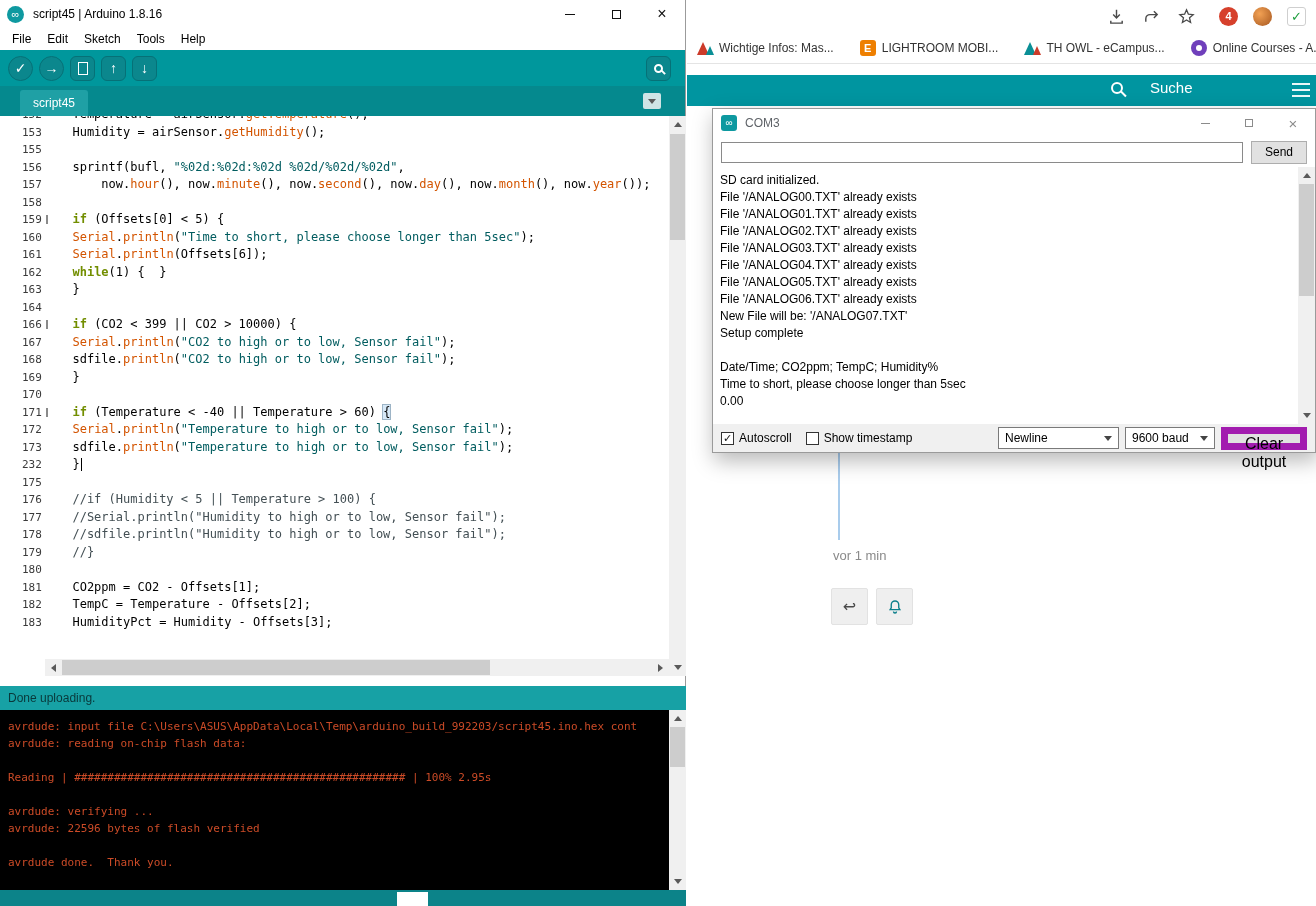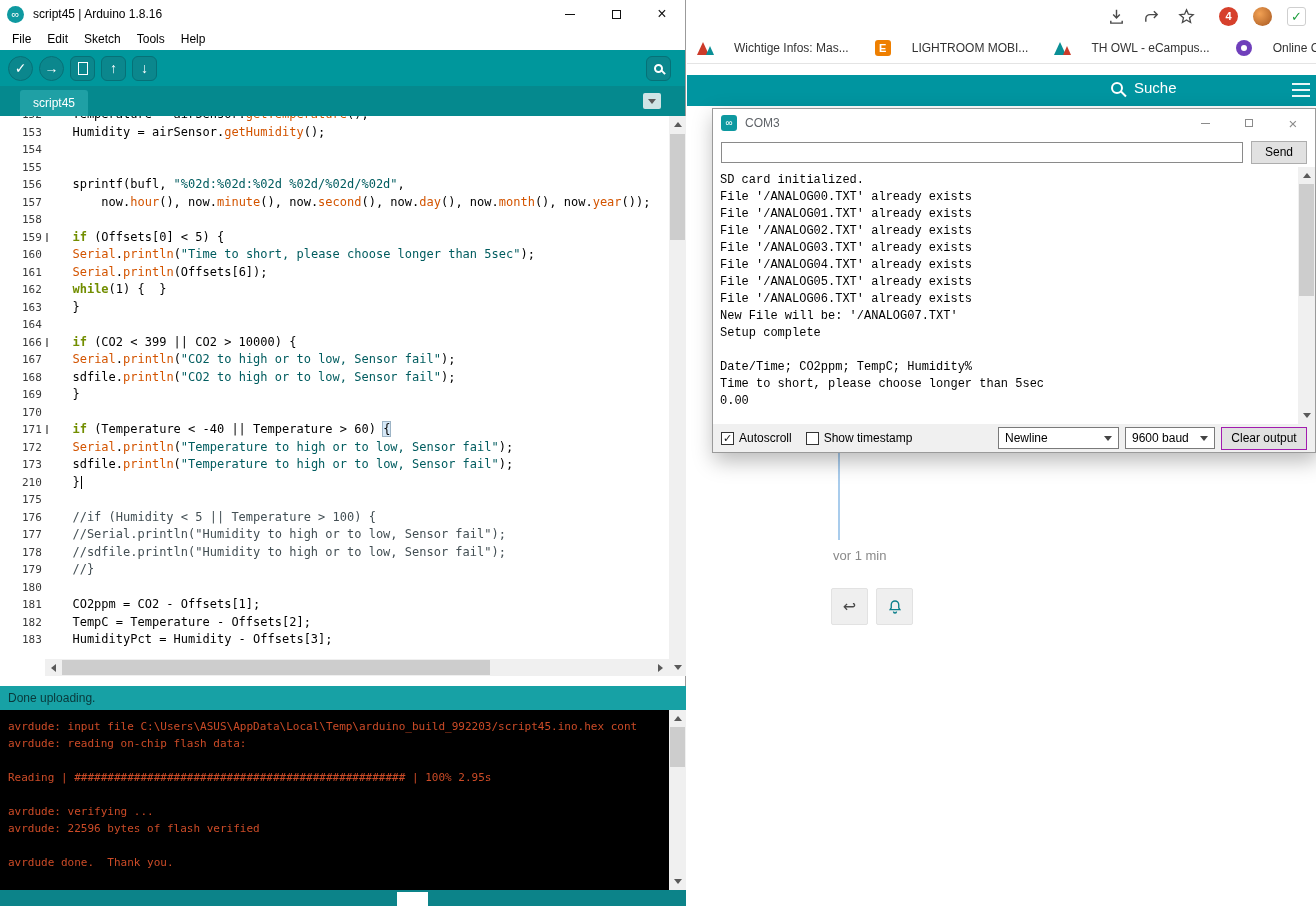--- a/index.html
+++ b/index.html
@@ -72,31 +72,31 @@
   .notch{position:absolute;left:397px;top:892px;width:31px;height:14px;background:#fff;}
 
   
   .browser{position:absolute;left:687px;top:0;width:629px;height:906px;background:#fff;}
   .b-topbar{height:32px;display:flex;align-items:center;justify-content:flex-end;padding-right:10px;gap:15px;}
   .tb-ico{width:20px;height:20px;display:flex;align-items:center;justify-content:center;}
   .badge{width:19px;height:19px;border-radius:50%;background:#D6402C;color:#fff;font-size:11px;font-weight:bold;display:flex;align-items:center;justify-content:center;margin-left:8px;}
   .avatar{width:19px;height:19px;border-radius:50%;background:radial-gradient(circle at 35% 35%, #f2a154, #a6571f);}
   .green-check{width:19px;height:19px;border-radius:3px;background:#fff;border:1px solid #cfcfcf;color:#1e9e3e;font-weight:bold;font-size:13px;display:flex;align-items:center;justify-content:center;}
   .b-bookmarks{height:32px;display:flex;align-items:center;padding-left:10px;gap:26px;border-bottom:1px solid #e4e4e4;}
-  .bm-item{display:flex;align-items:center;gap:21px;font-size:12px;color:#333;white-space:nowrap;}
+  .bm-item{display:flex;align-items:center;gap:6px;font-size:12px;color:#333;white-space:nowrap;}
   .bm-ico{width:16px;height:16px;position:relative;flex:0 0 16px;display:inline-block;font:700 11px/16px "Liberation Sans",sans-serif;color:#fff;text-align:center;}
   .red-teal-triangle::before{content:"";position:absolute;left:0;bottom:1px;border-left:6px solid transparent;border-right:6px solid transparent;border-bottom:13px solid #cc3b2a;}
   .red-teal-triangle::after{content:"";position:absolute;right:-1px;bottom:1px;border-left:4px solid transparent;border-right:4px solid transparent;border-bottom:9px solid #0a8f96;}
   .teal-red-triangle::before{content:"";position:absolute;left:0;bottom:1px;border-left:6px solid transparent;border-right:6px solid transparent;border-bottom:13px solid #0a8f96;}
   .teal-red-triangle::after{content:"";position:absolute;right:-1px;bottom:1px;border-left:4px solid transparent;border-right:4px solid transparent;border-bottom:9px solid #cc3b2a;}
   .orange-letter{background:#EE7F00;border-radius:3px;}
   .purple-circle{background:#6F3FBB;border-radius:50%;}
   .purple-circle::after{content:"";position:absolute;left:5px;top:5px;width:6px;height:6px;background:#fff;border-radius:50%;}
   .b-siteheader{position:absolute;left:0;top:75px;width:629px;height:31px;background:#0095A0;}
-  .site-search{position:absolute;left:424px;top:0;height:25px;display:flex;align-items:center;gap:11px;color:#fff;font-size:15px;}
+  .site-search{position:absolute;left:424px;top:0;height:25px;display:flex;align-items:center;gap:27px;color:#fff;font-size:15px;}
   .mag-white{width:12px;height:12px;border:2px solid #fff;border-radius:50%;position:relative;display:inline-block;}
   .mag-white::after{content:"";position:absolute;width:7px;height:2px;background:#fff;right:-6px;bottom:-3px;transform:rotate(45deg);}
   .hamburger{position:absolute;right:6px;top:7px;width:18px;height:16px;display:flex;flex-direction:column;justify-content:space-between;padding:1px 0;}
   .hamburger i{display:block;height:2px;background:rgba(255,255,255,0.92);}
   .thread-line{position:absolute;left:151px;top:452px;width:2px;height:88px;background:#A9CCEC;}
   .feed-time{position:absolute;left:146px;top:548px;font-size:13px;color:#8a8a8a;}
   .feed-actions{position:absolute;left:144px;top:588px;display:flex;gap:8px;}
   .fbtn{width:37px;height:37px;background:#efefef;border:1px solid #e2e2e2;border-radius:2px;display:flex;align-items:center;justify-content:center;}
   .reply-glyph{font-size:16px;color:#4a4a4a;}
 
@@ -106,30 +106,30 @@
   .s-icon{width:16px;height:16px;border-radius:3px;background:#0e99a0;color:#fff;font-size:10px;line-height:16px;text-align:center;flex:0 0 16px;}
   .s-title{font-size:12px;color:#5f6368;margin-left:8px;}
   .s-controls{margin-left:auto;display:flex;height:28px;}
   .swc{width:44px;height:28px;display:flex;align-items:center;justify-content:center;color:#8b8b8b;font-size:15px;}
   .sglyph-min{width:9px;height:1px;background:#8b8b8b;display:block;}
   .sglyph-max{width:8px;height:8px;border:1px solid #8b8b8b;display:block;}
   .s-inputrow{height:30px;display:flex;align-items:center;padding:0 8px;gap:8px;}
   .s-input{flex:1;height:21px;border:1px solid #8a8a8a;font-size:12px;padding:0 5px;font-family:inherit;}
   .s-send{width:56px;height:23px;background:#E1E1E1;border:1px solid #ADADAD;font-size:12px;font-family:inherit;}
   .s-output{position:absolute;left:0;top:58px;right:0;bottom:28px;background:#fff;}
-  .s-out-lines{position:absolute;left:0;top:0;right:17px;bottom:0;padding:5px 7px;font-family:Liberation Mono, monospace;font-size:12px;line-height:17px;color:#000;white-space:pre;overflow:hidden;}
+  .s-out-lines{position:absolute;left:0;top:0;right:17px;bottom:0;padding:5px 7px;font-family:Liberation Sans, sans-serif;font-size:12px;line-height:17px;color:#000;white-space:pre;overflow:hidden;}
   .s-out-sb .sb-thumb{top:17px;height:112px;}
   .s-bottombar{position:absolute;left:0;right:0;bottom:0;height:28px;background:#F0F0F0;display:flex;align-items:center;padding:0 8px;gap:6px;}
   .chk{display:flex;align-items:center;gap:5px;font-size:12px;margin-right:8px;}
   .chk .box{width:13px;height:13px;border:1px solid #333;background:#fff;font-size:11px;line-height:11px;text-align:center;font-weight:bold;color:#111;}
   .combo{height:22px;background:#fff;border:1px solid #7a7a7a;display:flex;align-items:center;justify-content:space-between;font-size:12px;padding:0 6px;gap:8px;}
   .combo.newline{width:121px;margin-left:auto;}
   .combo.baud{width:90px;}
   .combo .tri.down{border-top-color:#444;}
-  .s-clear{height:23px;width:86px;background:#E1E1E1;border:1px solid #a21caf;font-size:12px;font-family:inherit;}
+  .s-clear{height:23px;width:86px;background:#E1E1E1;border:7px solid #a21caf;font-size:16px;font-family:inherit;}
 
   svg{display:block;}
 </style>
 </head>
 <body>
 
 <div class="arduino">
   <div class="a-titlebar">
     <span class="a-appicon">∞</span>
     <span class="a-title">script45 | Arduino 1.8.16</span>
@@ -177,40 +177,39 @@
     <div class="tab-menu">
         <i class="tri down"></i>
       </div>
   </div>
 
   <div class="a-editor">
     <div class="code-scroll">
       <div class="code-inner">
           <div class="code-line"><span class="gutter"><span class="lnum">152</span></span><span class="code-text"><span class="tk-p">  Temperature = airSensor.</span><span class="tk-f">getTemperature</span><span class="tk-p">();</span></span></div>
           <div class="code-line"><span class="gutter"><span class="lnum">153</span></span><span class="code-text"><span class="tk-p">  Humidity = airSensor.</span><span class="tk-f">getHumidity</span><span class="tk-p">();</span></span></div>
-          <div class="code-line"><span class="gutter"><span class="lnum">154</span></span><span class="code-text"></span></div>
           <div class="code-line"><span class="gutter"><span class="lnum">155</span></span><span class="code-text"></span></div>
           <div class="code-line"><span class="gutter"><span class="lnum">156</span></span><span class="code-text"><span class="tk-p">  sprintf(bufl, </span><span class="tk-s">"%02d:%02d:%02d %02d/%02d/%02d"</span><span class="tk-p">,</span></span></div>
           <div class="code-line"><span class="gutter"><span class="lnum">157</span></span><span class="code-text"><span class="tk-p">      now.</span><span class="tk-f">hour</span><span class="tk-p">(), now.</span><span class="tk-f">minute</span><span class="tk-p">(), now.</span><span class="tk-f">second</span><span class="tk-p">(), now.</span><span class="tk-f">day</span><span class="tk-p">(), now.</span><span class="tk-f">month</span><span class="tk-p">(), now.</span><span class="tk-f">year</span><span class="tk-p">());</span></span></div>
           <div class="code-line"><span class="gutter"><span class="lnum">158</span></span><span class="code-text"></span></div>
           <div class="code-line"><span class="gutter"><span class="lnum">159</span><span class="fold"><i></i></span></span><span class="code-text"><span class="tk-p">  </span><span class="tk-k">if</span><span class="tk-p"> (Offsets[0] &lt; 5) {</span></span></div>
           <div class="code-line"><span class="gutter"><span class="lnum">160</span></span><span class="code-text"><span class="tk-p">  </span><span class="tk-f">Serial</span><span class="tk-p">.</span><span class="tk-f">println</span><span class="tk-p">(</span><span class="tk-s">"Time to short, please choose longer than 5sec"</span><span class="tk-p">);</span></span></div>
           <div class="code-line"><span class="gutter"><span class="lnum">161</span></span><span class="code-text"><span class="tk-p">  </span><span class="tk-f">Serial</span><span class="tk-p">.</span><span class="tk-f">println</span><span class="tk-p">(Offsets[6]);</span></span></div>
           <div class="code-line"><span class="gutter"><span class="lnum">162</span></span><span class="code-text"><span class="tk-p">  </span><span class="tk-k">while</span><span class="tk-p">(1) {  }</span></span></div>
           <div class="code-line"><span class="gutter"><span class="lnum">163</span></span><span class="code-text"><span class="tk-p">  }</span></span></div>
           <div class="code-line"><span class="gutter"><span class="lnum">164</span></span><span class="code-text"></span></div>
           <div class="code-line"><span class="gutter"><span class="lnum">166</span><span class="fold"><i></i></span></span><span class="code-text"><span class="tk-p">  </span><span class="tk-k">if</span><span class="tk-p"> (CO2 &lt; 399 || CO2 &gt; 10000) {</span></span></div>
           <div class="code-line"><span class="gutter"><span class="lnum">167</span></span><span class="code-text"><span class="tk-p">  </span><span class="tk-f">Serial</span><span class="tk-p">.</span><span class="tk-f">println</span><span class="tk-p">(</span><span class="tk-s">"CO2 to high or to low, Sensor fail"</span><span class="tk-p">);</span></span></div>
           <div class="code-line"><span class="gutter"><span class="lnum">168</span></span><span class="code-text"><span class="tk-p">  sdfile.</span><span class="tk-f">println</span><span class="tk-p">(</span><span class="tk-s">"CO2 to high or to low, Sensor fail"</span><span class="tk-p">);</span></span></div>
           <div class="code-line"><span class="gutter"><span class="lnum">169</span></span><span class="code-text"><span class="tk-p">  }</span></span></div>
           <div class="code-line"><span class="gutter"><span class="lnum">170</span></span><span class="code-text"></span></div>
           <div class="code-line"><span class="gutter"><span class="lnum">171</span><span class="fold"><i></i></span></span><span class="code-text"><span class="tk-p">  </span><span class="tk-k">if</span><span class="tk-p"> (Temperature &lt; -40 || Temperature &gt; 60) </span><span class="tk-h">{</span></span></div>
           <div class="code-line"><span class="gutter"><span class="lnum">172</span></span><span class="code-text"><span class="tk-p">  </span><span class="tk-f">Serial</span><span class="tk-p">.</span><span class="tk-f">println</span><span class="tk-p">(</span><span class="tk-s">"Temperature to high or to low, Sensor fail"</span><span class="tk-p">);</span></span></div>
           <div class="code-line"><span class="gutter"><span class="lnum">173</span></span><span class="code-text"><span class="tk-p">  sdfile.</span><span class="tk-f">println</span><span class="tk-p">(</span><span class="tk-s">"Temperature to high or to low, Sensor fail"</span><span class="tk-p">);</span></span></div>
-          <div class="code-line"><span class="gutter"><span class="lnum">210</span></span><span class="code-text"><span class="tk-p">  }</span><span class="caret"></span></span></div>
+          <div class="code-line"><span class="gutter"><span class="lnum">232</span></span><span class="code-text"><span class="tk-p">  }</span><span class="caret"></span></span></div>
           <div class="code-line"><span class="gutter"><span class="lnum">175</span></span><span class="code-text"></span></div>
           <div class="code-line"><span class="gutter"><span class="lnum">176</span></span><span class="code-text"><span class="tk-c">  //if (Humidity &lt; 5 || Temperature &gt; 100) {</span></span></div>
           <div class="code-line"><span class="gutter"><span class="lnum">177</span></span><span class="code-text"><span class="tk-c">  //Serial.println("Humidity to high or to low, Sensor fail");</span></span></div>
           <div class="code-line"><span class="gutter"><span class="lnum">178</span></span><span class="code-text"><span class="tk-c">  //sdfile.println("Humidity to high or to low, Sensor fail");</span></span></div>
           <div class="code-line"><span class="gutter"><span class="lnum">179</span></span><span class="code-text"><span class="tk-c">  //}</span></span></div>
           <div class="code-line"><span class="gutter"><span class="lnum">180</span></span><span class="code-text"></span></div>
           <div class="code-line"><span class="gutter"><span class="lnum">181</span></span><span class="code-text"><span class="tk-p">  CO2ppm = CO2 - Offsets[1];</span></span></div>
           <div class="code-line"><span class="gutter"><span class="lnum">182</span></span><span class="code-text"><span class="tk-p">  TempC = Temperature - Offsets[2];</span></span></div>
           <div class="code-line"><span class="gutter"><span class="lnum">183</span></span><span class="code-text"><span class="tk-p">  HumidityPct = Humidity - Offsets[3];</span></span></div>
         </div>

